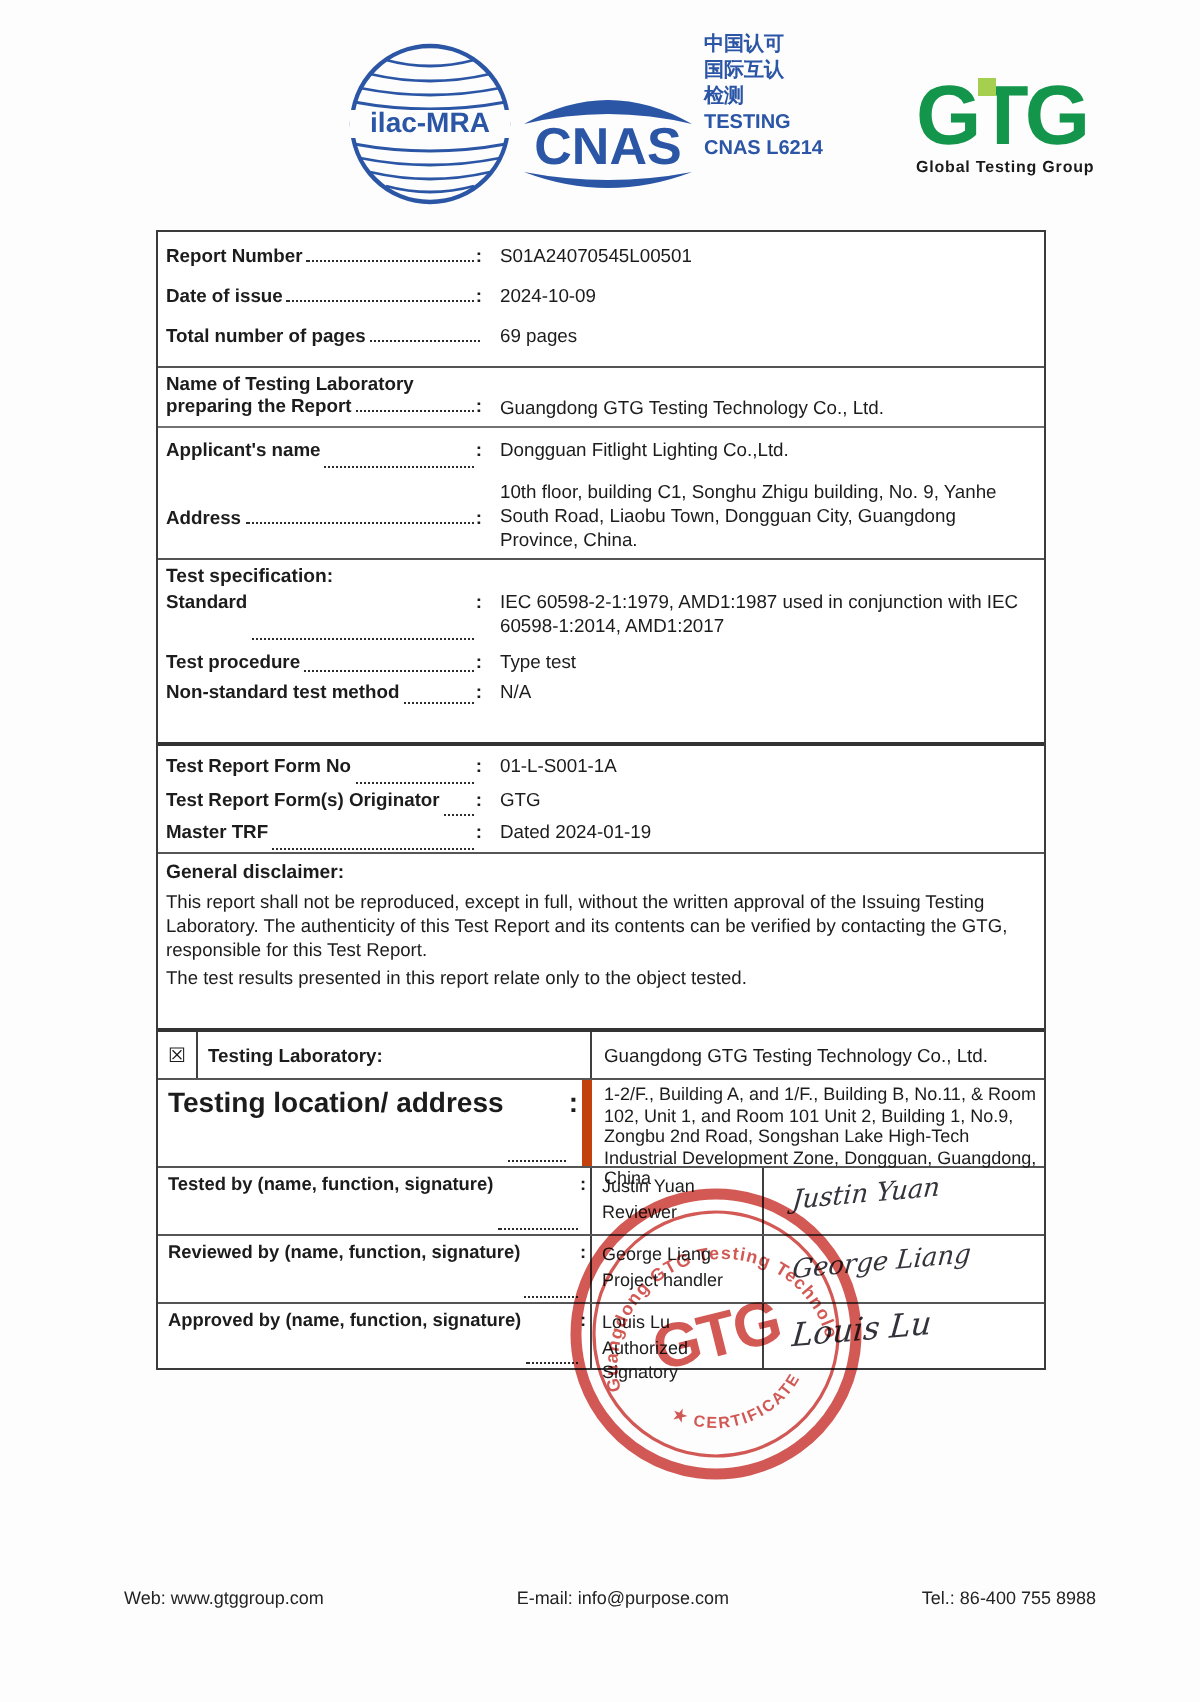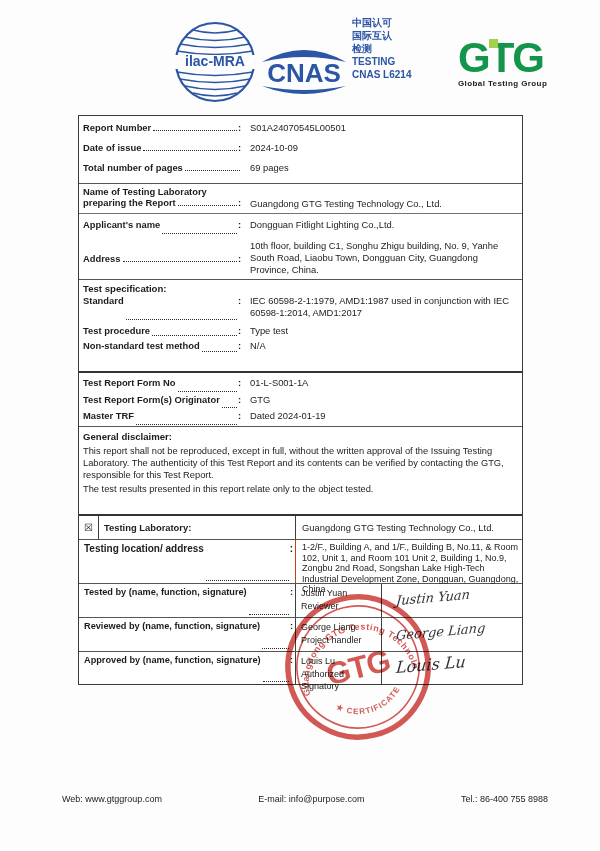--- a/index.html
+++ b/index.html
@@ -54,21 +54,21 @@
 
   .s-disc { height:68px; padding:3px 6px 0 4px; font-size:9.3px; }
   .s-disc p { line-height:12px; margin-top:2px; font-size:9.3px; }
 
   .s-cb { height:25px; display:flex; }
   .cbcell { width:20px; border-right:1px solid #3f3f3f; display:flex; align-items:center; justify-content:center; font-size:10px; flex:none; }
   .cblabel { width:197px; border-right:1px solid #3f3f3f; font-weight:bold; font-size:9.4px; padding:6px 0 0 5px; flex:none; }
   .cbval { flex:1; font-size:9.4px; padding:6px 0 0 6px; }
 
   .s-loc { height:44px; display:flex; }
-  .loclbl { width:217px; border-right:1px solid #c2410c; font-weight:bold; font-size:10px; padding:3px 2px 0 5px; display:flex; flex:none;justify-content:space-between; }
+  .loclbl { width:217px; border-right:5px solid #c2410c; font-weight:bold; font-size:14px; padding:3px 2px 0 5px; display:flex; flex:none;justify-content:space-between; }
   .locval { flex:1; font-size:9px; line-height:10.6px; padding:2px 3px 0 6px; }
 
   .s-sig { height:34px; display:flex; }
   .s-sig.last { height:33px; }
   .siglbl { width:217px; border-right:1px solid #3f3f3f; font-weight:bold; font-size:9.2px; padding:3px 2px 0 5px; display:flex; flex:none; }
   .signame { width:86px; border-right:1px solid #3f3f3f; font-size:9px; line-height:12.5px; padding:3px 0 0 5px; flex:none; }
   .sigcell { flex:1; position:relative; }
   .sig { position:absolute; left:14px; top:6px; font-family:"DejaVu Serif", serif; font-style:italic; font-size:13px; color:#33333b; transform:rotate(-5deg) skewX(-10deg); white-space:nowrap; }
 
   

